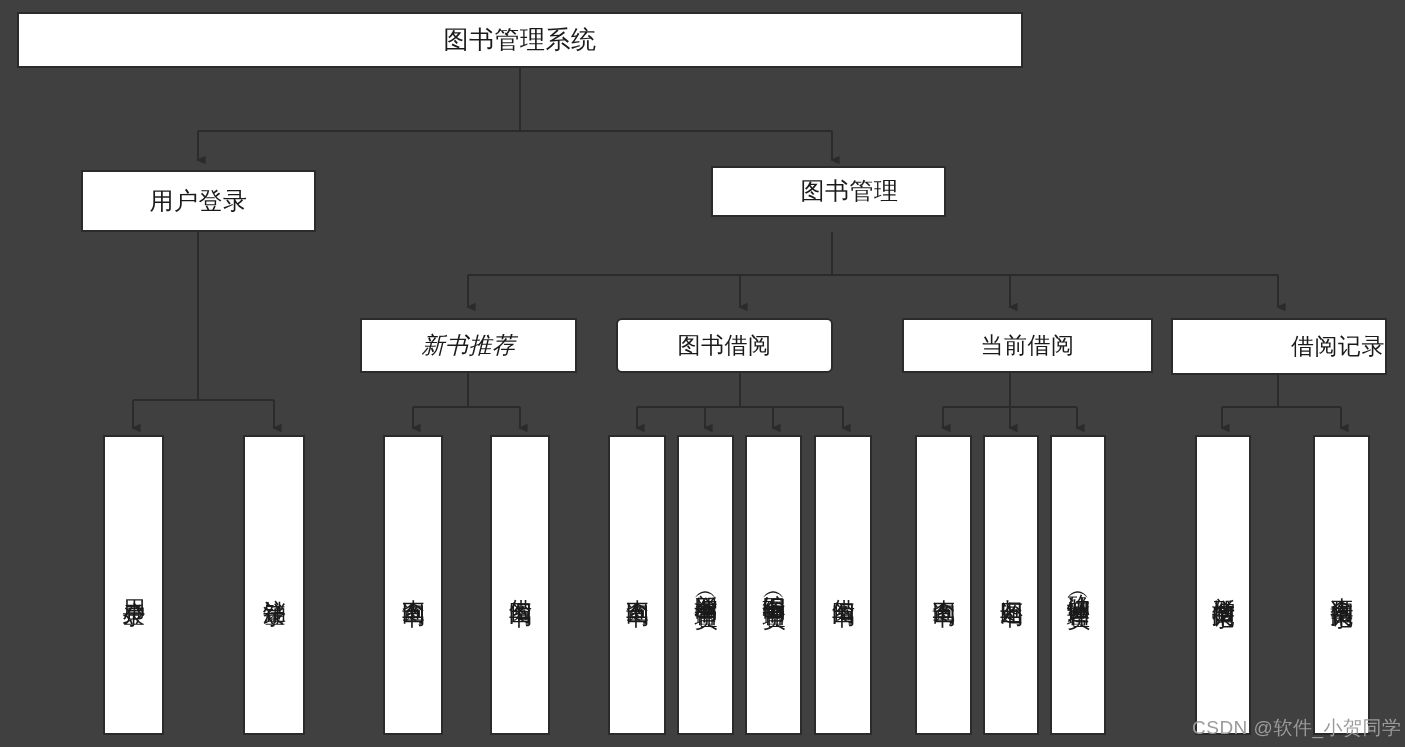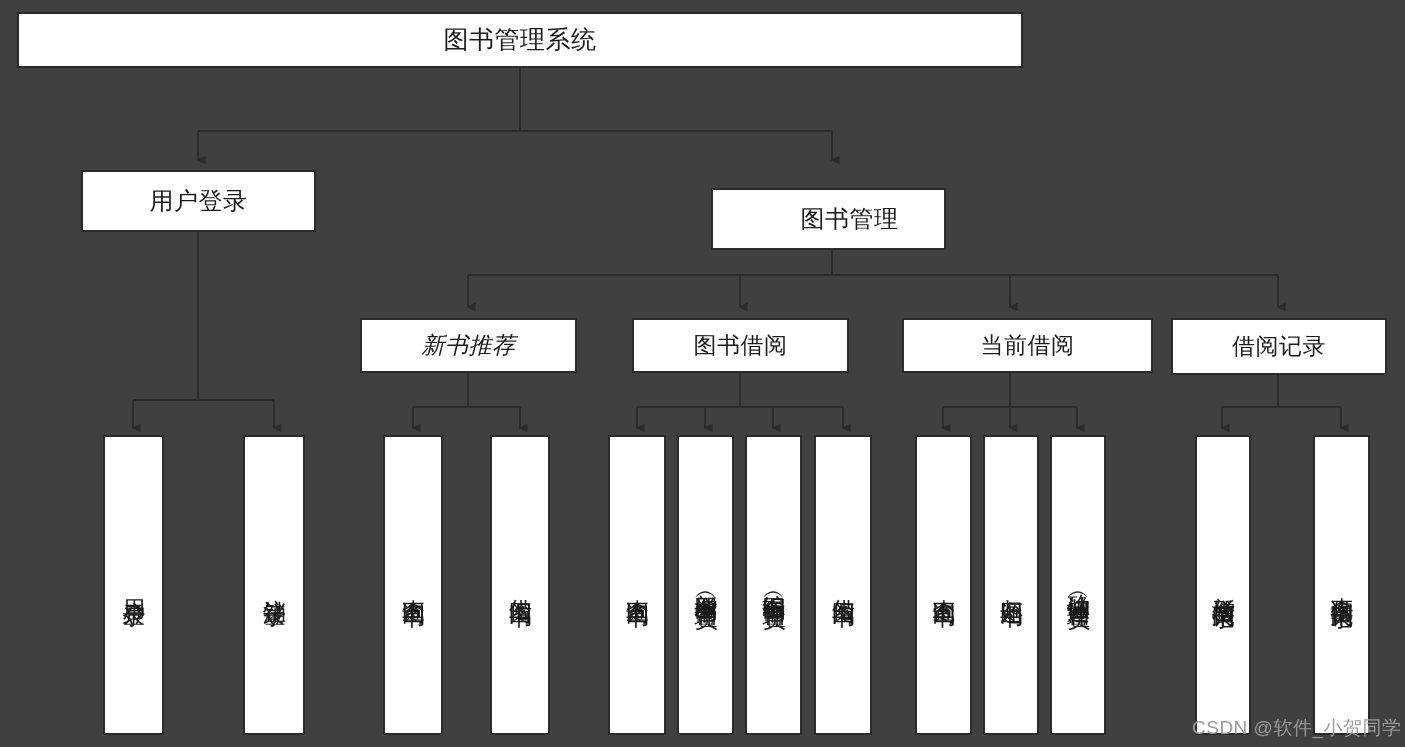--- a/index.html
+++ b/index.html
@@ -122,34 +122,34 @@
     </g>
   </svg>
 
   <div class="node node-root" style="left:17px; top:12px; width:1006px; height:56px;">
     <span class="label">图书管理系统</span>
   </div>
 
   <div class="node node-l1" style="left:81px; top:170px; width:235px; height:62px;">
     <span class="label">用户登录</span>
   </div>
-  <div class="node node-l1" style="left:711px; top:188px; width:235px; height:62px;padding-left:42px;">
+  <div class="node node-l1" style="left:711px; top:166px; width:235px; height:51px;padding-left:42px;">
     <span class="label">图书管理</span>
   </div>
 
   <div class="node node-l2" style="left:360px; top:318px; width:217px; height:55px;font-style:italic;">
     <span class="label">新书推荐</span>
   </div>
-  <div class="node node-l2" style="left:632px; top:318px; width:217px; height:55px;">
+  <div class="node node-l2" style="left:616px; top:318px; width:217px; height:55px;border-radius:6px;">
     <span class="label">图书借阅</span>
   </div>
   <div class="node node-l2" style="left:902px; top:318px; width:251px; height:55px;">
     <span class="label">当前借阅</span>
   </div>
-  <div class="node node-l2" style="left:1171px; top:318px; width:216px; height:57px;">
+  <div class="node node-l2" style="left:1171px; top:318px; width:216px; height:57px;justify-content:flex-end;">
     <span class="label">借阅记录</span>
   </div>
 
   <div class="node node-leaf" style="left:103px; top:435px; width:61px; height:300px;">
     <span class="label">用户登录</span>
   </div>
   <div class="node node-leaf" style="left:243px; top:435px; width:62px; height:300px;">
     <span class="label">注销登录</span>
   </div>
 

